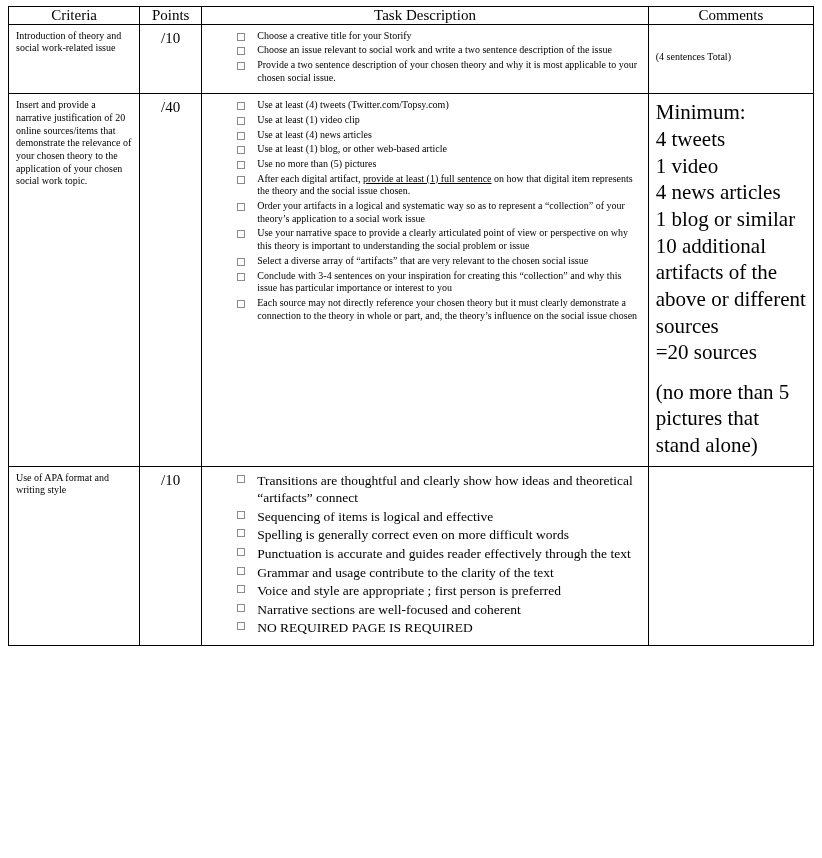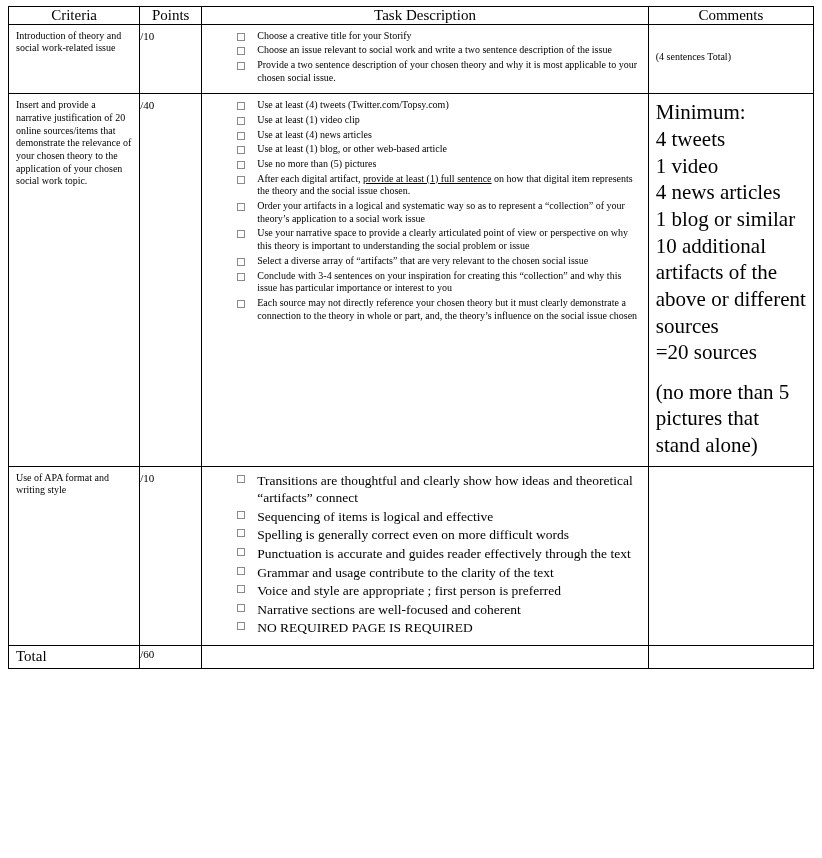--- a/index.html
+++ b/index.html
@@ -46,22 +46,22 @@
     padding: 5px 6px 7px 7px;
     font-size: 10px;
     line-height: 1.27;
   }
   .cell-pad-sm {
     padding: 5px 6px 7px 7px;
     font-size: 13.5px;
     line-height: 1.3;
   }
   .points {
-    text-align: left;
-    font-size: 11px;
+    text-align: center;
+    font-size: 15px;
     padding: 5px 0 0 0;
   }
   .criteria-text {
     font-size: 10px;
     line-height: 1.27;
   }
   ul.checklist {
     list-style: none;
     margin: 0;
     padding: 0;
@@ -195,29 +195,15 @@
               <li><span class="box"></span><span>Narrative sections are well-focused and coherent</span></li>
               <li><span class="box"></span><span>NO REQUIRED PAGE IS REQUIRED</span></li>
             </ul>
           </div>
         </td>
         <td>
           <div class="cell-pad"></div>
         </td>
       </tr>
 
-      <tr class="total-row">
-        <td>
-          <div class="total-label">Total</div>
-        </td>
-        <td>
-          <div class="points" style="padding-top:2px;">/60</div>
-        </td>
-        <td>
-          <div class="cell-pad"></div>
-        </td>
-        <td>
-          <div class="cell-pad"></div>
-        </td>
-      </tr>
     </tbody>
   </table>
 </div>
 
 </body></html>

